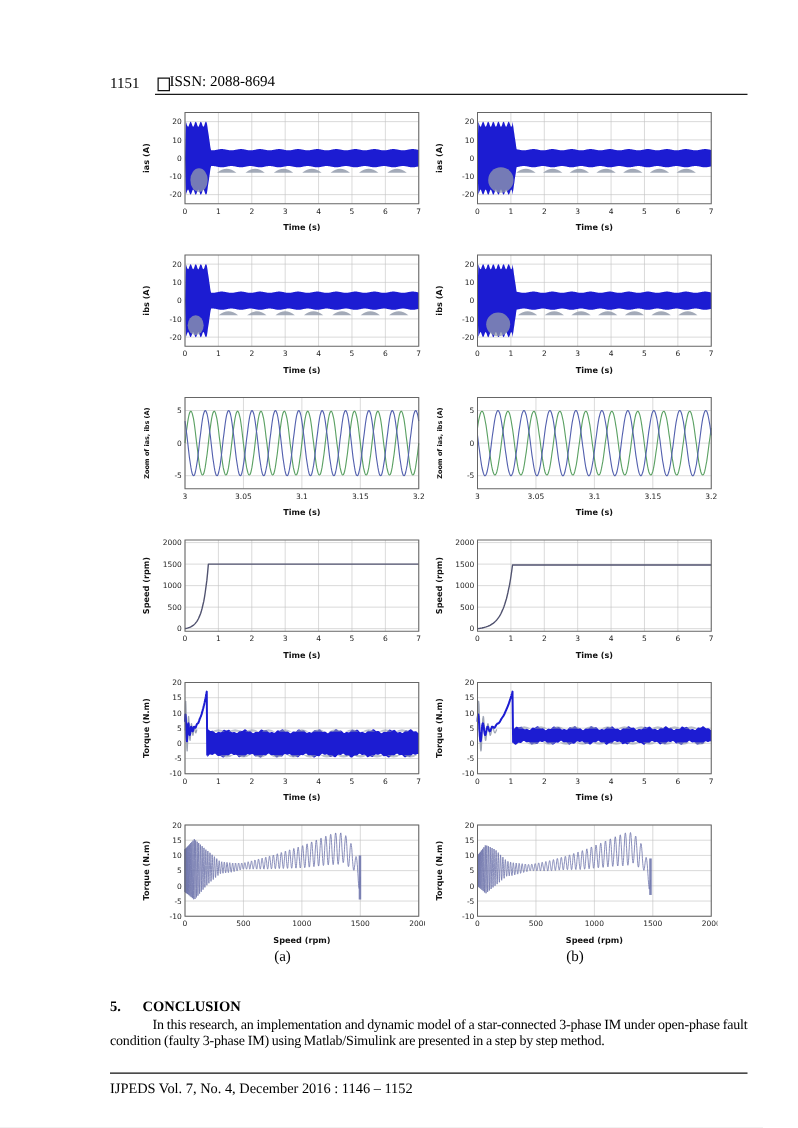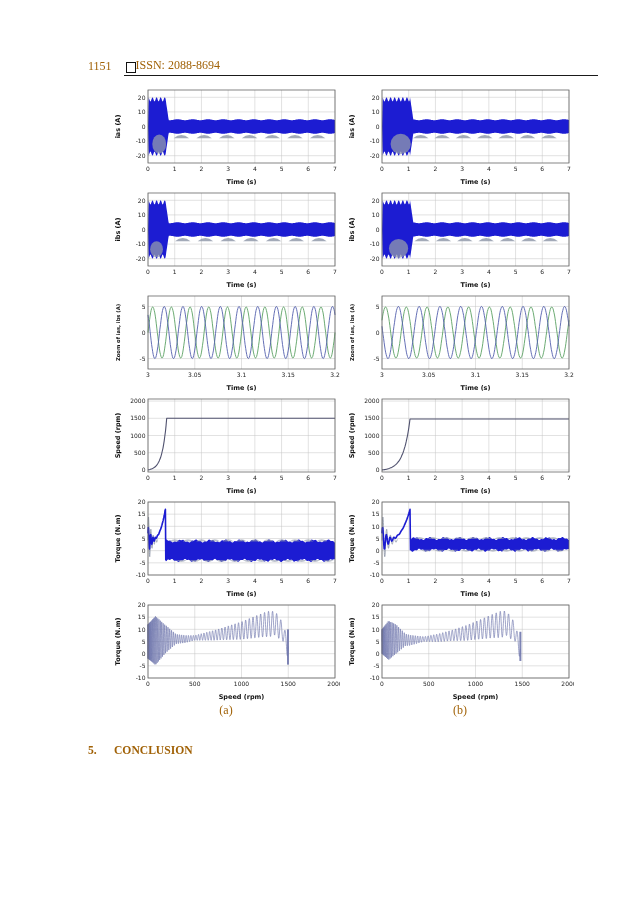--- a/index.html
+++ b/index.html
@@ -1,24 +1,24 @@
 <!DOCTYPE html>
 <html><head>
 <meta charset="utf-8">
 <style>
   html,body{margin:0;padding:0;background:#e8e8e8;}
   .page{width:638px;height:902px;background:#ffffff;margin:0 auto;position:relative;
         box-sizing:border-box;padding:58px 40px 0 88px;overflow:hidden;
-        font-family:"Liberation Serif", serif;color:#a16207;}
+        font-family:"Liberation Serif", serif;color:#000000;}
   .hdr{display:flex;align-items:flex-end;font-size:12px;}
   .hdr-page{padding-right:12px;padding-bottom:2px;}
   .hdr-rest{flex:1;display:flex;justify-content:flex-start;align-items:flex-end;
             border-bottom:1.5px solid #1a1a1a;padding-bottom:2px;}
   .box-icon{display:inline-block;width:8px;height:9px;border:1.6px solid #111;margin-left:2px;}
-  .charts{width:462px;margin:10px auto 0;display:grid;grid-template-columns:228px 228px;gap:3px 6px;text-decoration:underline;}
+  .charts{width:462px;margin:10px auto 0;display:grid;grid-template-columns:228px 228px;gap:14px 6px;text-decoration:underline;}
   .cell{width:228px;height:100px;}
   .cell svg{display:block;font-family:"DejaVu Sans", sans-serif;}
   .sublabels{width:462px;margin:0 auto;display:grid;grid-template-columns:228px 228px;gap:6px;
              text-align:center;font-size:12px;margin-top:2px;}
   .caption{text-align:center;font-size:11.3px;margin-top:12px;letter-spacing:-0.1px;}
   .section{margin-top:26px;}
   .sec-head{font-weight:bold;font-size:11.6px;display:flex;}
   .sec-num{width:26px;}
   .sec-body{margin:2px 0 0;font-size:11.2px;line-height:1.18;text-align:justify;
             text-indent:34px;letter-spacing:-0.15px;word-spacing:-0.4px;}
@@ -534,16 +534,20 @@
       <span>(a)</span>
       <span>(b)</span>
     </div>
   </div>
 
   <div class="section">
     <div class="sec-head">
       <span class="sec-num">5.</span>
       <span>CONCLUSION</span>
     </div>
+    <p class="sec-body">In this research, an implementation and dynamic model of a star-connected 3-phase IM under open-phase fault condition (faulty 3-phase IM) using Matlab/Simulink are presented in a step by step method.</p>
   </div>
 
+  <div class="ftr">
+    <span>IJPEDS Vol. 7, No. 4, December 2016 : 1146 – 1152</span>
+  </div>
 
 </div>
 
 </body></html>

